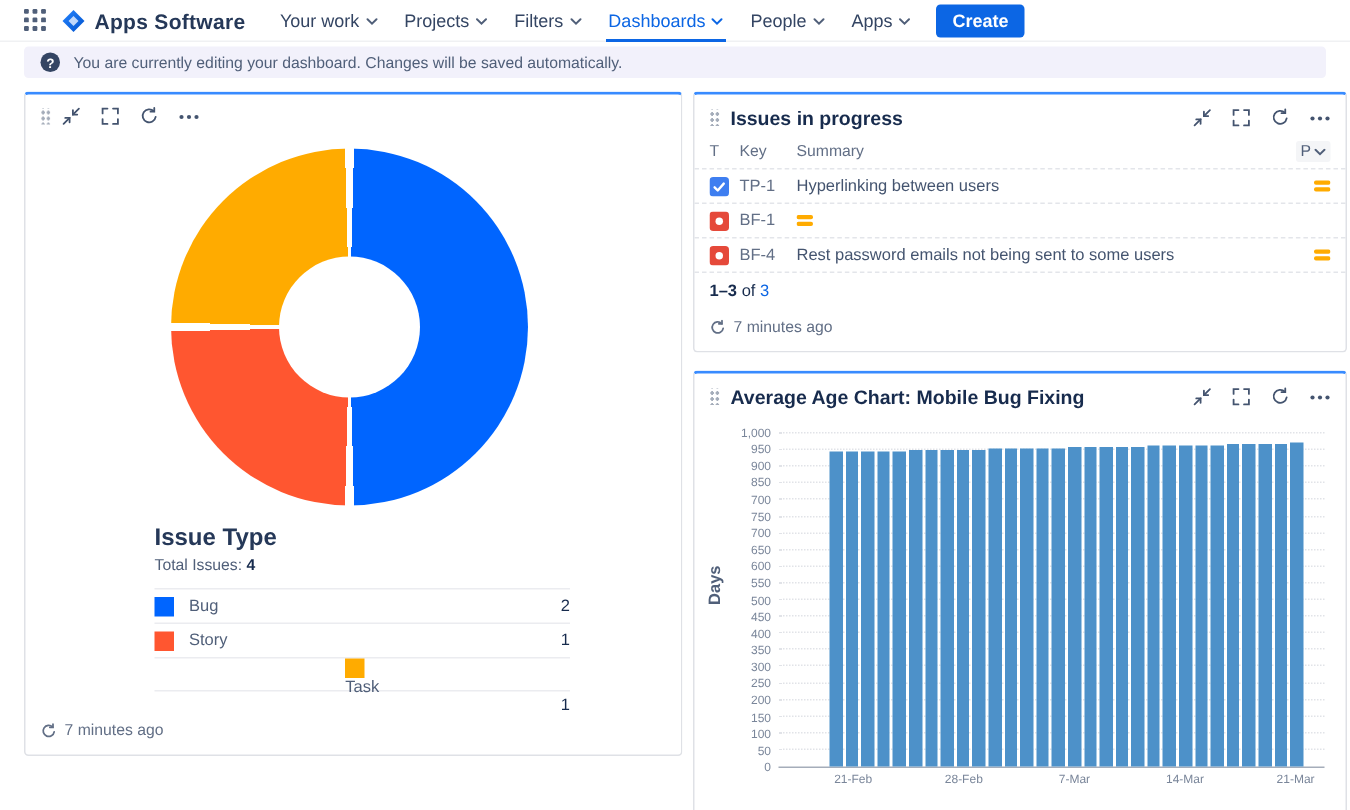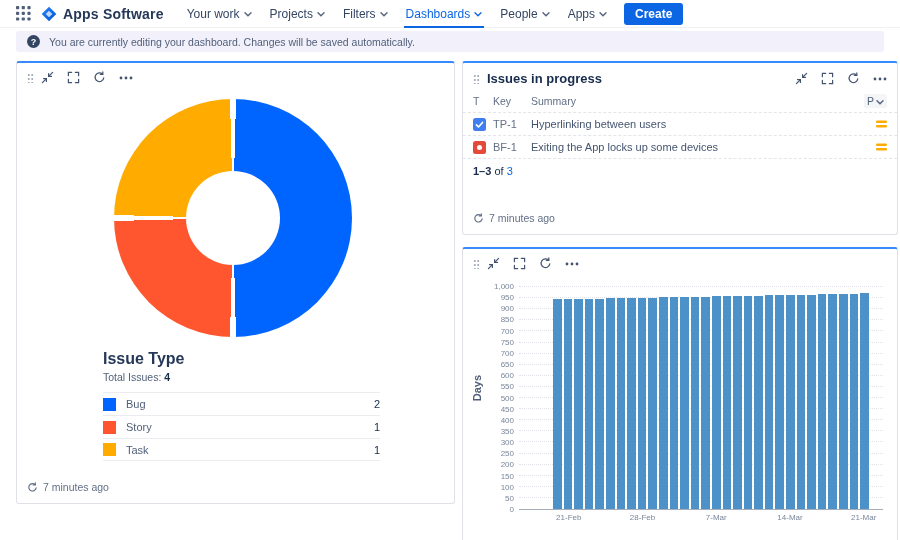--- a/index.html
+++ b/index.html
@@ -55,21 +55,21 @@
   .donut-wrap { padding:10px 0 0 97px; }
   .donut { width:238px; height:238px; border-radius:50%; position:relative; cursor:pointer; }
   .donut::after { content:""; position:absolute; inset:72px; border-radius:50%; background:#fff; }
   .legend { margin:13px 0 0 86px; width:277px; }
   .legend-title { font-size:16px; font-weight:bold; color:#253858; }
   .legend-total { font-size:10.5px; color:#505F79; margin-top:3px; }
   .legend-total b { color:#172B4D; }
   .legend-table { margin-top:9px; }
   .legend-row { display:flex; align-items:center; height:23px; border-top:1px solid #EBECF0;
     font-size:11px; color:#505F79; }
-  .legend-row:last-child { border-bottom:1px solid #EBECF0; }
+  .legend-row:last-child { border-bottom:1px solid #EBECF0;flex-direction:column; }
   .swatch { width:13px; height:13px; margin-right:10px; flex:none; }
   .legend-count { margin-left:auto; color:#172B4D; }
 
   
   .issues-panel { height:174px; }
   .itable-head { display:flex; align-items:center; padding:3px 10px 4px 10px;
     font-size:10.5px; color:#626F86; }
   .col-t { width:20px; flex:none; }
   .col-key { width:38px; flex:none; }
   .col-summary { flex:1; }
@@ -335,21 +335,36 @@
             </span>
           </div>
           <div class="irow">
             <span class="ticon">
               <svg width="13" height="13" viewBox="0 0 13 13">
                 <rect width="13" height="13" rx="2.5" fill="#E5493A"></rect>
                 <circle cx="6.5" cy="6.5" r="2.5" fill="#fff"></circle>
               </svg>
             </span>
             <span class="ikey">BF-1</span>
-            <span class="isummary">Exiting the App locks up some devices</span>
+            <span class="iprio">
+              <svg width="11" height="8" viewBox="0 0 11 8">
+                <rect y="0.4" width="11" height="2.7" rx="1.3" fill="#FFAB00"></rect>
+                <rect y="4.9" width="11" height="2.7" rx="1.3" fill="#FFAB00"></rect>
+              </svg>
+            </span>
+          </div>
+          <div class="irow">
+            <span class="ticon">
+              <svg width="13" height="13" viewBox="0 0 13 13">
+                <rect width="13" height="13" rx="2.5" fill="#E5493A"></rect>
+                <circle cx="6.5" cy="6.5" r="2.5" fill="#fff"></circle>
+              </svg>
+            </span>
+            <span class="ikey">BF-4</span>
+            <span class="isummary">Rest password emails not being sent to some users</span>
             <span class="iprio">
               <svg width="11" height="8" viewBox="0 0 11 8">
                 <rect y="0.4" width="11" height="2.7" rx="1.3" fill="#FFAB00"></rect>
                 <rect y="4.9" width="11" height="2.7" rx="1.3" fill="#FFAB00"></rect>
               </svg>
             </span>
           </div>
         </div>
       <div class="pagination">
         <span class="range">1–3</span>
@@ -363,20 +378,21 @@
               <path d="M10.6 1 V3.7 H7.9"></path>
             </svg>
           </span>
         <span>7 minutes ago</span>
       </div>
     </div>
 
     <div class="panel avg-panel">
       <div class="panel-header">
         <span class="drag"></span>
+        <span class="panel-title">Average Age Chart: Mobile Bug Fixing</span>
         <span class="hdr-icons">
             <span class="hicon">
               <svg width="13" height="13" viewBox="0 0 14 14" fill="none" stroke="currentColor" stroke-width="1.3" stroke-linecap="round">
                 <path d="M12.5 1.5 L8.2 5.8"></path>
                 <path d="M8.2 2.7 V5.8 H11.3"></path>
                 <path d="M1.5 12.5 L5.8 8.2"></path>
                 <path d="M5.8 11.3 V8.2 H2.7"></path>
               </svg>
             </span>
             <span class="hicon">

